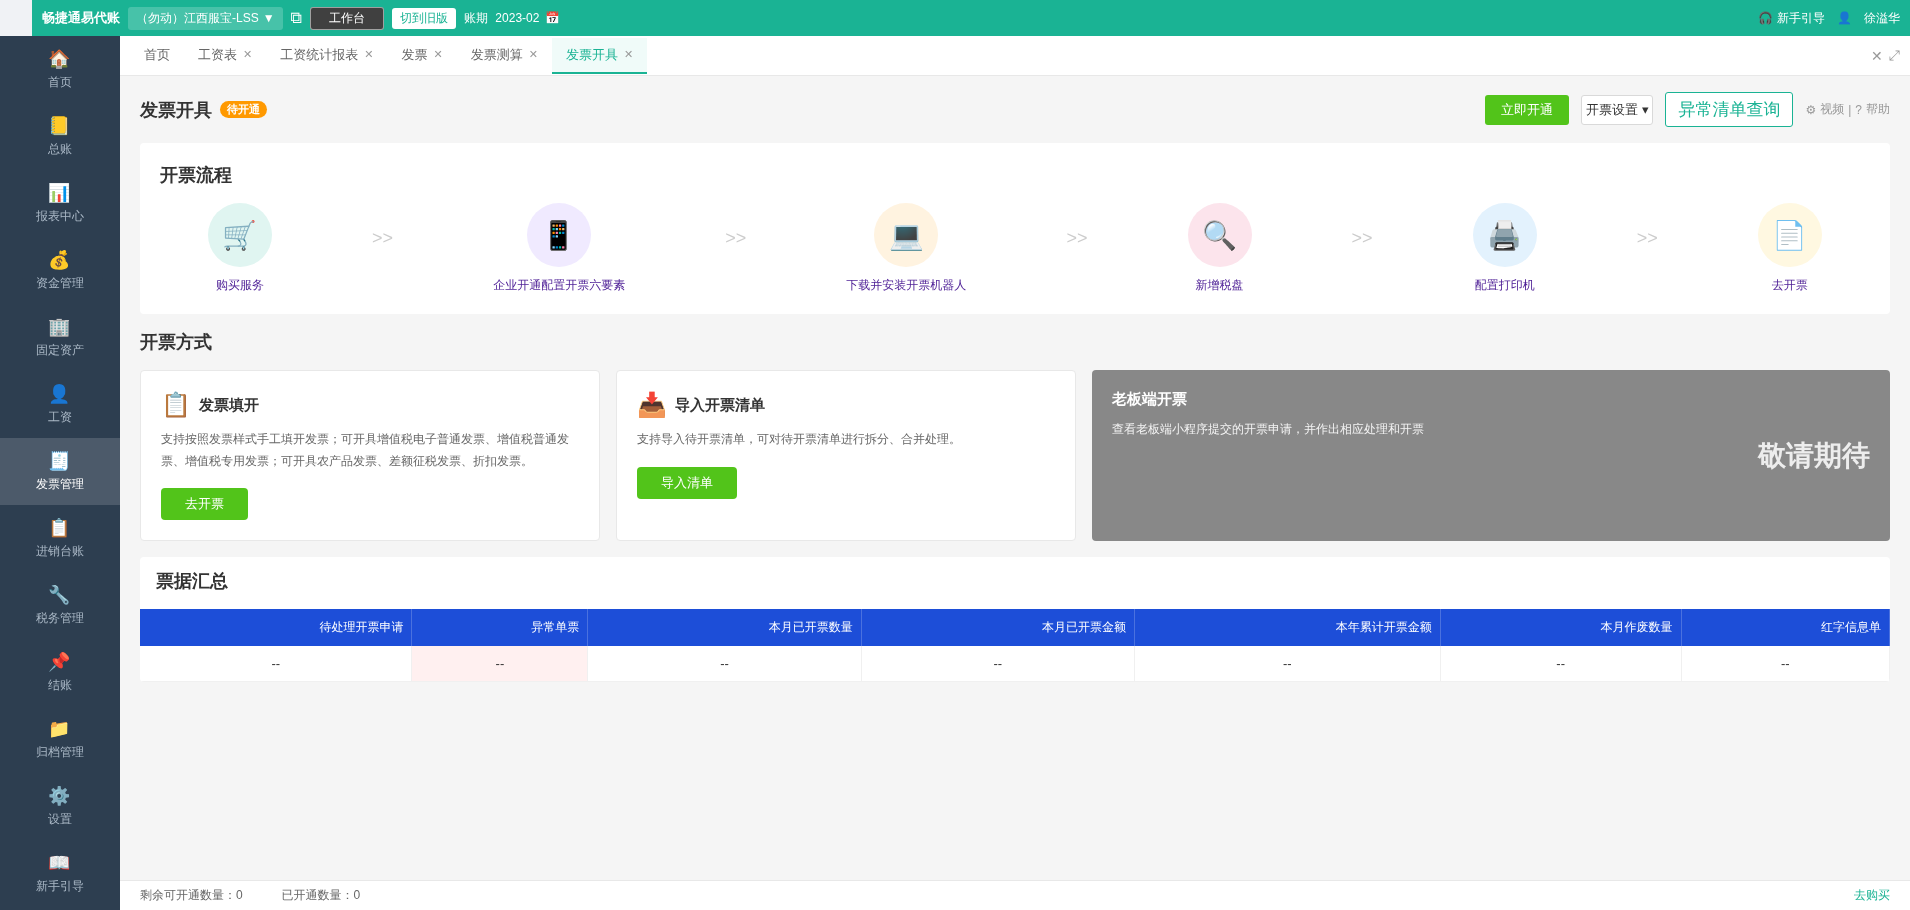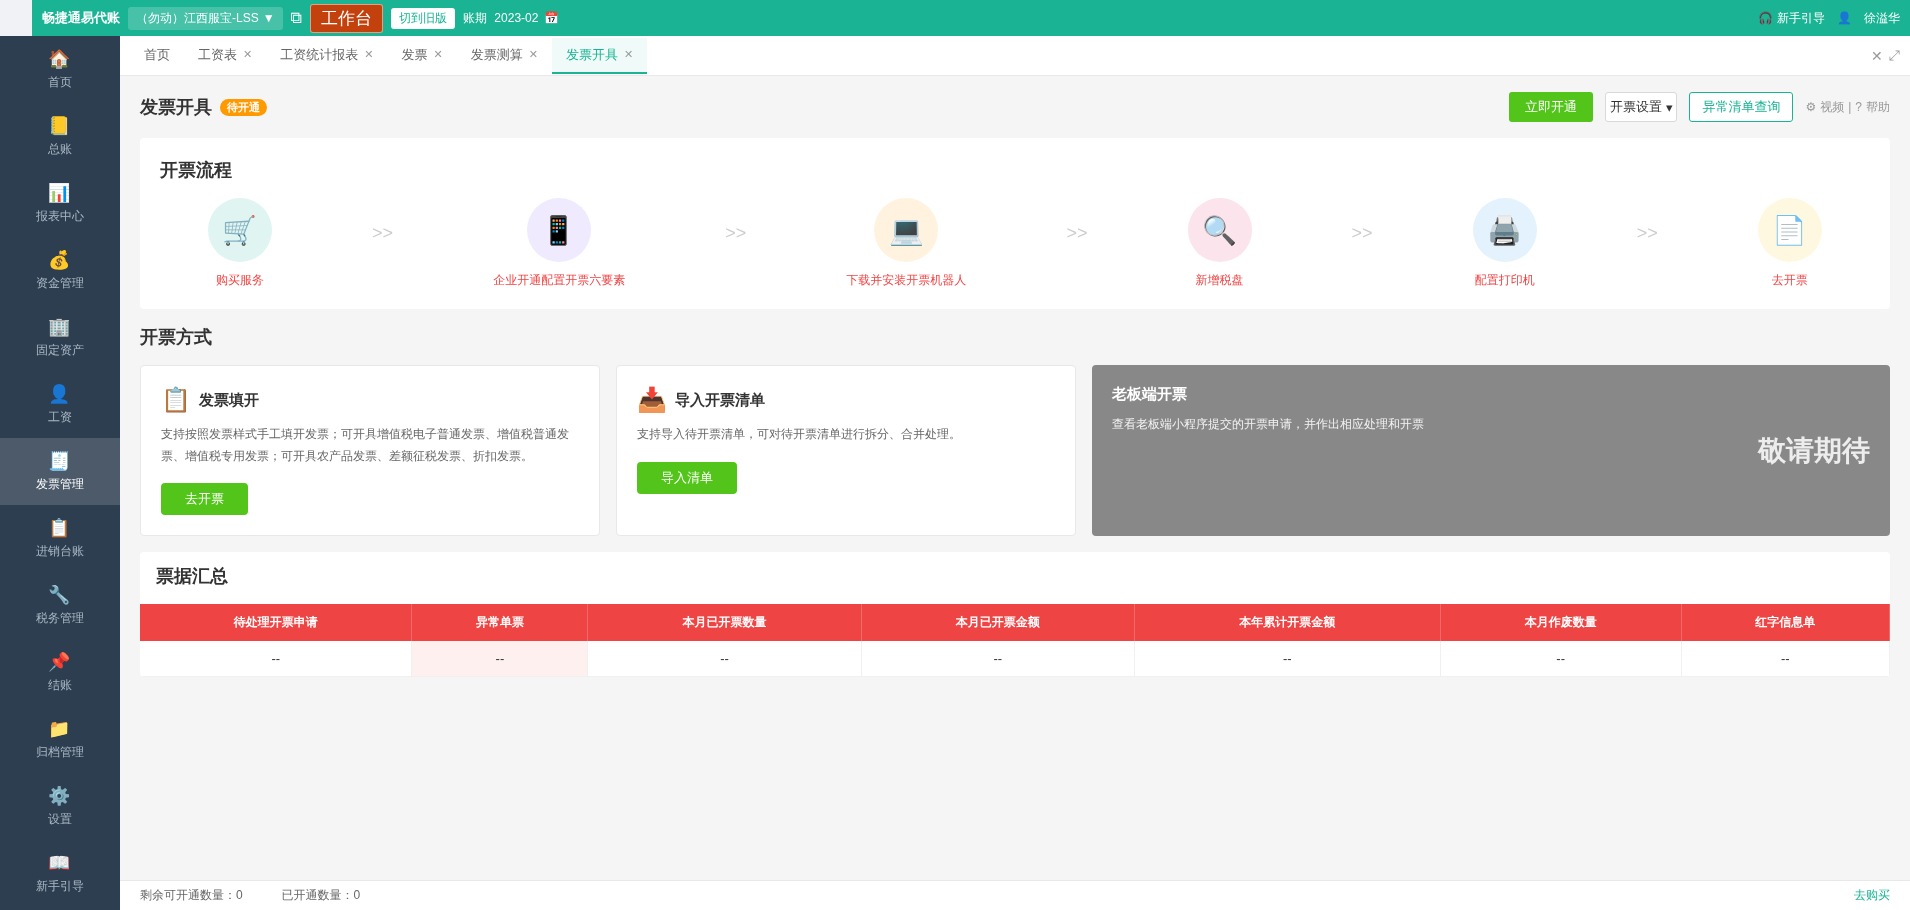--- a/index.html
+++ b/index.html
@@ -3,21 +3,21 @@
   <meta charset="utf-8">
   <style>
     * { margin: 0; padding: 0; box-sizing: border-box; }
     body { font-family: 'Microsoft YaHei', sans-serif; font-size: 13px; background: #f0f2f5; display: flex; flex-direction: column; height: 910px; overflow: hidden; }
 
     
     .top-bar { height: 36px; background: #1ab394; display: flex; align-items: center; justify-content: space-between; padding: 0 10px; margin-left: 32px; }
     .top-bar-left { display: flex; align-items: center; gap: 8px; }
     .app-name { color: white; font-size: 13px; font-weight: bold; }
     .company-selector { background: rgba(255,255,255,0.2); border: none; color: white; padding: 3px 8px; border-radius: 3px; font-size: 12px; display: flex; align-items: center; gap: 4px; cursor: pointer; }
-    .workspace-btn { background: #c2410c; border: 1px solid rgba(255,255,255,0.5); color: white; padding: 2px 10px; border-radius: 3px; font-size: 17px; cursor: pointer; }
+    .workspace-btn { background: #404040; border: 1px solid rgba(255,255,255,0.5); color: white; padding: 2px 18px; border-radius: 3px; font-size: 12px; cursor: pointer; }
     .switch-old-btn { background: white; color: #1ab394; border: none; padding: 2px 8px; border-radius: 3px; font-size: 12px; cursor: pointer; }
     .period-label { color: white; font-size: 12px; }
     .top-bar-right { display: flex; align-items: center; gap: 12px; color: white; font-size: 12px; }
 
     
     .main-layout { display: flex; flex: 1; overflow: hidden; }
 
     
     .sidebar { width: 120px; background: #2d3e50; display: flex; flex-direction: column; overflow-y: auto; flex-shrink: 0; }
     .sidebar-item { display: flex; flex-direction: column; align-items: center; padding: 12px 5px; color: #aab8c6; cursor: pointer; font-size: 12px; gap: 4px; }
@@ -38,58 +38,58 @@
     
     .page-content { flex: 1; overflow-y: auto; padding: 16px 20px; }
 
     
     .page-title-row { display: flex; align-items: center; justify-content: space-between; margin-bottom: 16px; }
     .page-title { font-size: 18px; font-weight: bold; color: #333; display: flex; align-items: center; gap: 8px; }
     .badge-pending { background: #ff9900; color: white; font-size: 11px; padding: 1px 7px; border-radius: 10px; }
     .title-actions { display: flex; align-items: center; gap: 12px; }
     .btn-primary-green { background: #52c41a; color: white; border: none; padding: 6px 16px; border-radius: 3px; cursor: pointer; font-size: 13px; }
     .btn-outline { background: white; color: #333; border: 1px solid #d9d9d9; padding: 5px 4px; border-radius: 3px; cursor: pointer; font-size: 13px; display: flex; align-items: center; gap: 4px; }
-    .btn-outline-teal { background: white; color: #1ab394; border: 1px solid #1ab394; padding: 5px 12px; border-radius: 3px; cursor: pointer; font-size: 13px; }
+    .btn-outline-teal { background: white; color: #1ab394; border: 1px solid #1ab394; padding: 5px 12px; border-radius: 3px; cursor: pointer; font-size: 17px; }
     .title-help { color: #999; font-size: 12px; display: flex; align-items: center; gap: 4px; }
 
     
     .section-title { font-size: 18px; font-weight: bold; color: #333; margin-bottom: 16px; }
 
     
     .process-flow { background: white; border-radius: 4px; padding: 20px; margin-bottom: 16px; }
     .flow-steps { display: flex; align-items: center; justify-content: space-around; }
     .flow-step { display: flex; flex-direction: column; align-items: center; gap: 10px; }
     .flow-icon-circle { width: 64px; height: 64px; border-radius: 50%; display: flex; align-items: center; justify-content: center; font-size: 28px; }
     .flow-icon-teal { background: #e0f5f1; }
     .flow-icon-purple { background: #f0eaff; }
     .flow-icon-orange { background: #fff3e0; }
     .flow-icon-pink { background: #fce4ec; }
     .flow-icon-blue { background: #e3f2fd; }
     .flow-icon-amber { background: #fff8e1; }
-    .flow-label { font-size: 12px; color: #ef4444; text-align: center; }
+    .flow-label { font-size: 12px; color: #4c1d95; text-align: center; }
     .flow-arrow { color: #ccc; font-size: 18px; display: flex; align-items: center; padding: 0 4px; margin-top: -20px; }
 
     
     .billing-methods { display: flex; gap: 16px; margin-bottom: 16px; }
     .billing-card { background: white; border-radius: 4px; padding: 20px; flex: 1; border: 1px solid #e8e8e8; max-width: 460px; }
     .billing-card-title { font-size: 15px; font-weight: bold; color: #333; margin-bottom: 10px; display: flex; align-items: center; gap: 8px; }
     .billing-card-icon { font-size: 24px; color: #1ab394; }
     .billing-card-desc { font-size: 12px; color: #666; line-height: 1.8; margin-bottom: 16px; }
     .btn-green-fill { background: #52c41a; color: white; border: none; padding: 7px 24px; border-radius: 4px; cursor: pointer; font-size: 13px; }
 
     
     .old-terminal-card { background: #888; border-radius: 4px; padding: 20px; flex: 1; position: relative; overflow: hidden; color: white; display: flex; flex-direction: column; }
     .old-terminal-title { font-size: 15px; font-weight: bold; margin-bottom: 10px; }
     .old-terminal-desc { font-size: 12px; opacity: 0.9; line-height: 1.8; }
     .coming-soon-overlay { position: absolute; right: 20px; top: 50%; transform: translateY(-50%); font-size: 28px; font-weight: bold; color: rgba(255,255,255,0.85); }
 
     
     .summary-section { background: white; border-radius: 4px; overflow: hidden; }
     .summary-table { width: 100%; border-collapse: collapse; }
-    .summary-table th { background: #ef4444; color: white; padding: 10px 8px; font-size: 12px; font-weight: bold; text-align: center; border-right: 1px solid rgba(255,255,255,0.2); }
+    .summary-table th { background: #1d4ed8; color: white; padding: 10px 8px; font-size: 12px; font-weight: normal; text-align: right; border-right: 1px solid rgba(255,255,255,0.2); }
     .summary-table td { padding: 10px 8px; text-align: center; font-size: 13px; color: #333; border-bottom: 1px solid #f0f0f0; border-right: 1px solid #f0f0f0; }
     .summary-table td.highlight { background: #fff0f0; }
 
     
     .bottom-bar { background: white; border-top: 1px solid #e8e8e8; padding: 6px 20px; display: flex; align-items: center; justify-content: space-between; font-size: 12px; color: #666; }
     .bottom-bar-right { color: #1ab394; cursor: pointer; }
   </style>
 </head>
 <body>
 

